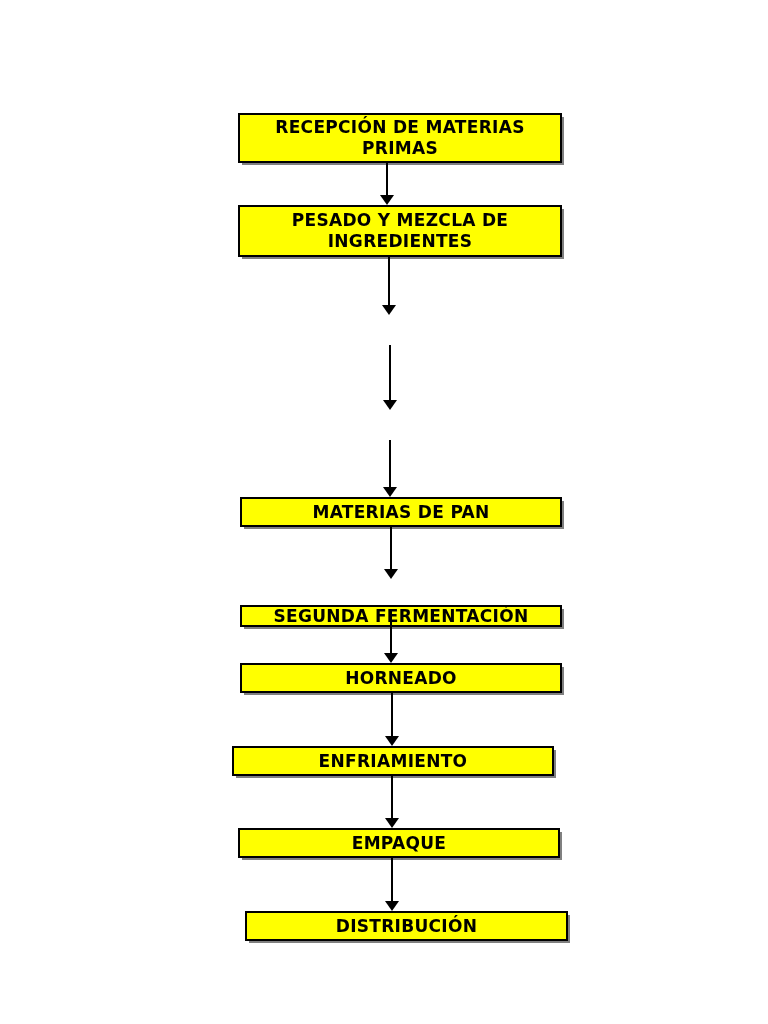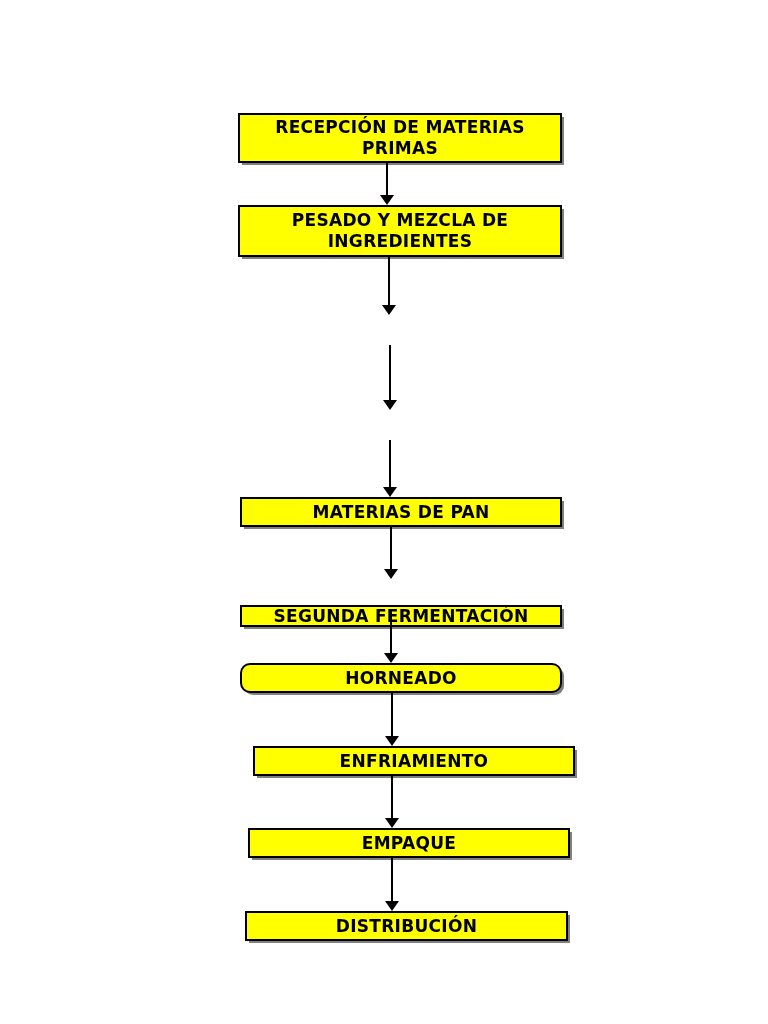--- a/index.html
+++ b/index.html
@@ -105,39 +105,39 @@
 
   <div class="flow-box" style="left:240px; top:579px; width:322px; height:22px;margin-top:26px;">
     <span class="label">SEGUNDA FERMENTACIÓN</span>
   </div>
 
   <div class="arrow" style="left:384px; top:609px; height:54px;">
     <div class="shaft"></div>
     <div class="head"></div>
   </div>
 
-  <div class="flow-box" style="left:240px; top:663px; width:322px; height:30px;border-radius:10px;">
+  <div class="flow-box" style="left:240px; top:663px; width:322px; height:30px;">
     <span class="label">HORNEADO</span>
   </div>
 
   <div class="arrow" style="left:385px; top:693px; height:53px;">
     <div class="shaft"></div>
     <div class="head"></div>
   </div>
 
-  <div class="flow-box" style="left:253px; top:746px; width:322px; height:30px;">
+  <div class="flow-box" style="left:232px; top:746px; width:322px; height:30px;">
     <span class="label">ENFRIAMIENTO</span>
   </div>
 
   <div class="arrow" style="left:385px; top:776px; height:52px;">
     <div class="shaft"></div>
     <div class="head"></div>
   </div>
 
-  <div class="flow-box" style="left:248px; top:828px; width:322px; height:30px;">
+  <div class="flow-box" style="left:238px; top:828px; width:322px; height:30px;">
     <span class="label">EMPAQUE</span>
   </div>
 
   <div class="arrow" style="left:385px; top:858px; height:53px;">
     <div class="shaft"></div>
     <div class="head"></div>
   </div>
 
   <div class="flow-box" style="left:245px; top:911px; width:323px; height:30px;">
     <span class="label">DISTRIBUCIÓN</span>

